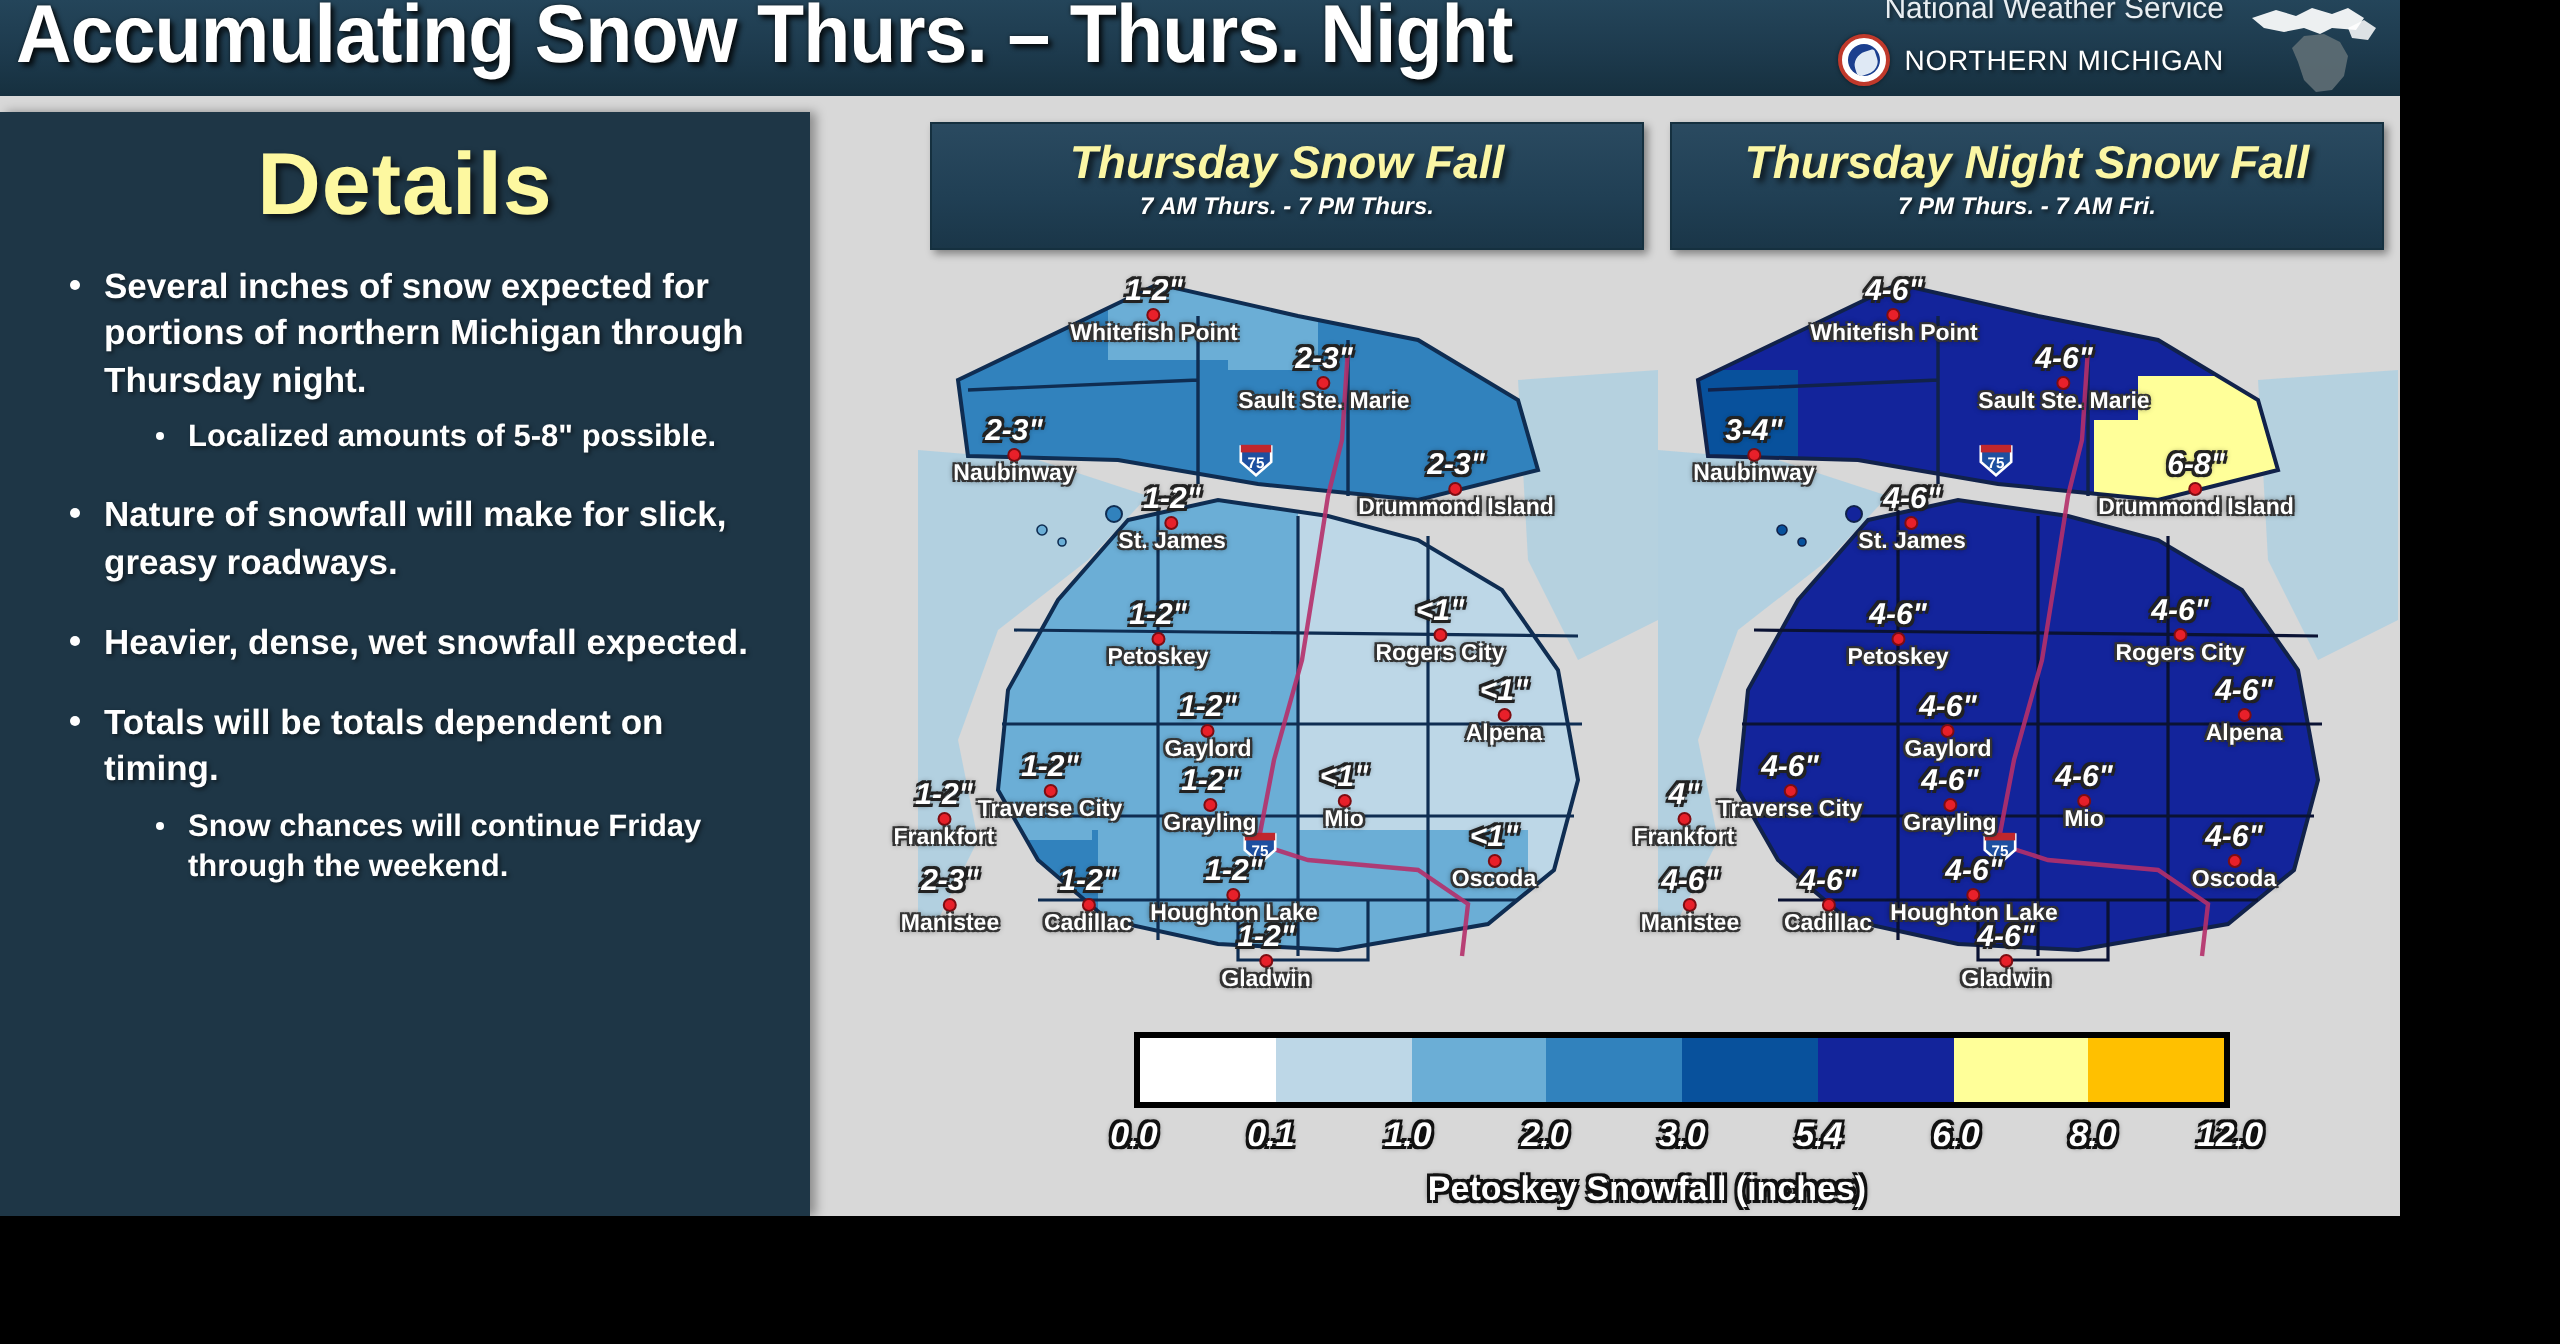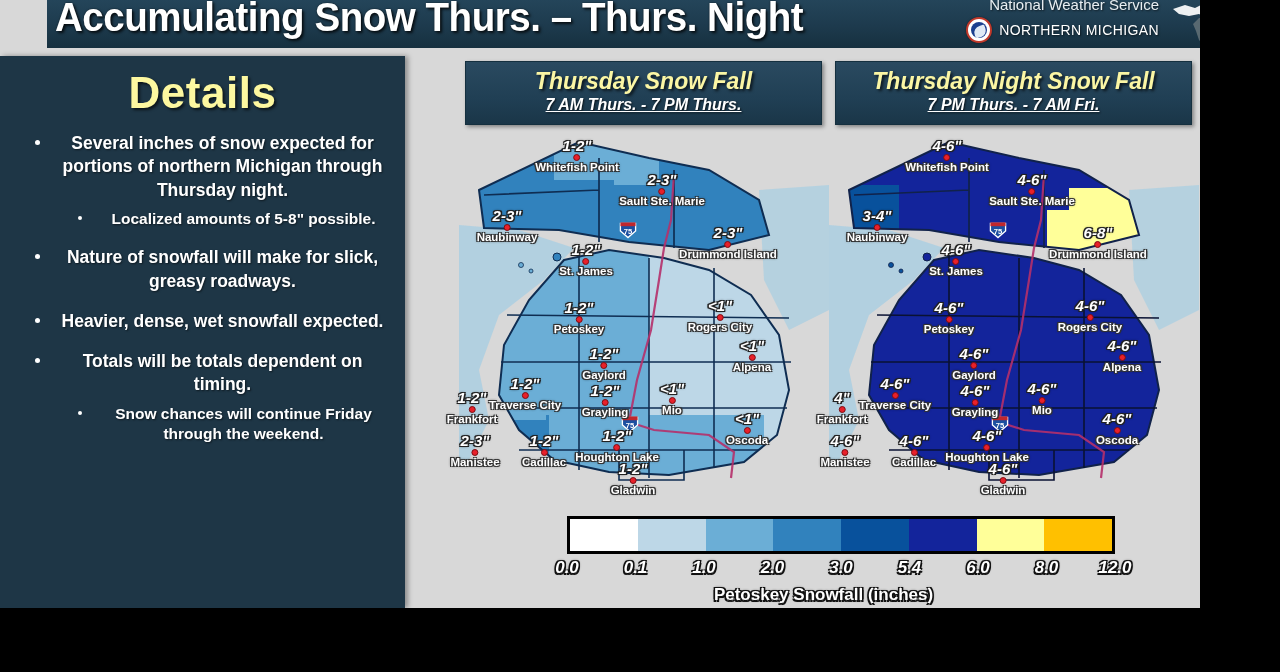--- a/index.html
+++ b/index.html
@@ -15,21 +15,20 @@
     width: 1200px; height: 608px;
     background: #d8d8d8;
     overflow: hidden;
   }
 
   
   #header {
     position: absolute; left: 0; top: 0; width: 1200px; height: 48px;
     background: linear-gradient(180deg,#24455a 0%, #1d3a4d 55%, #16303f 100%);
     overflow: hidden;
-    margin-left: 47px;
   }
   #header-title {
     position: absolute; left: 8px; top: -6px;
     font-size: 41px; font-weight: bold; color: #ffffff;
     letter-spacing: -0.5px;
     white-space: nowrap;
     text-shadow: 2px 2px 3px rgba(0,0,0,.75), 0 0 2px rgba(0,0,0,.6);
     font-family: "Liberation Sans", sans-serif;
     transform: scaleX(0.94); transform-origin: left top;
   }
@@ -77,21 +76,21 @@
     box-shadow: 3px 0 5px rgba(0,0,0,.35);
     padding: 8px 12px 0 12px;
   }
   #details-title {
     text-align: center; color: #fdf8a0;
     font-size: 44px; font-weight: bold;
     text-shadow: 2px 2px 3px rgba(0,0,0,.65);
     margin-top: 4px; margin-bottom: 14px;
     letter-spacing: .5px;
   }
-  ul.lvl1 { list-style: none; text-align: center; }
+  ul.lvl1 { list-style: none; }
   ul.lvl1 > li.b1 {
     position: relative;
     color: #ffffff; font-size: 17.5px; font-weight: bold;
     line-height: 1.33;
     padding-left: 40px;
     margin-bottom: 17px;
     text-shadow: 1px 1px 2px rgba(0,0,0,.55);
   }
   ul.lvl1 > li.b1 > .bullet {
     position: absolute; left: 23px; top: 8px;
@@ -128,24 +127,23 @@
     border: 1px solid #15303f;
   }
   #title-left  { left: 18px;  width: 357px; }
   #title-right { left: 388px; width: 357px; }
   .pt-main {
     font-size: 23px; font-weight: bold; font-style: italic;
     color: #fbf6a4; text-shadow: 2px 2px 3px rgba(0,0,0,.7);
     line-height: 1.15;
   }
   .pt-sub {
-    font-size: 16px; font-weight: bold; font-style: italic;
+    font-size: 12px; font-weight: bold; font-style: italic;
     color: #ffffff; text-shadow: 1px 1px 2px rgba(0,0,0,.7);
     margin-top: 2px;
-    text-decoration: underline;
   }
 
   .mapwrap { position: absolute; top: 74px; width: 370px; height: 370px; }
   #map-left  { left: 12px; }
   #map-right { left: 382px; }
   .mapwrap svg { width: 100%; height: 100%; display: block; }
 
   
   .cities { position: absolute; left: 0; top: 0; width: 100%; height: 100%; }
   .city { position: absolute; transform: translate(-50%,0); text-align: center; white-space: nowrap; }

